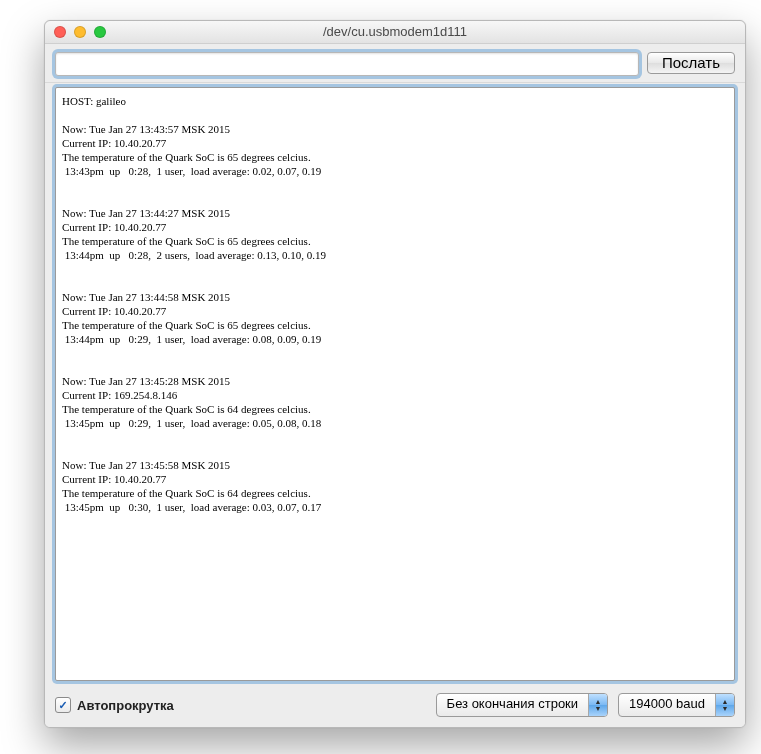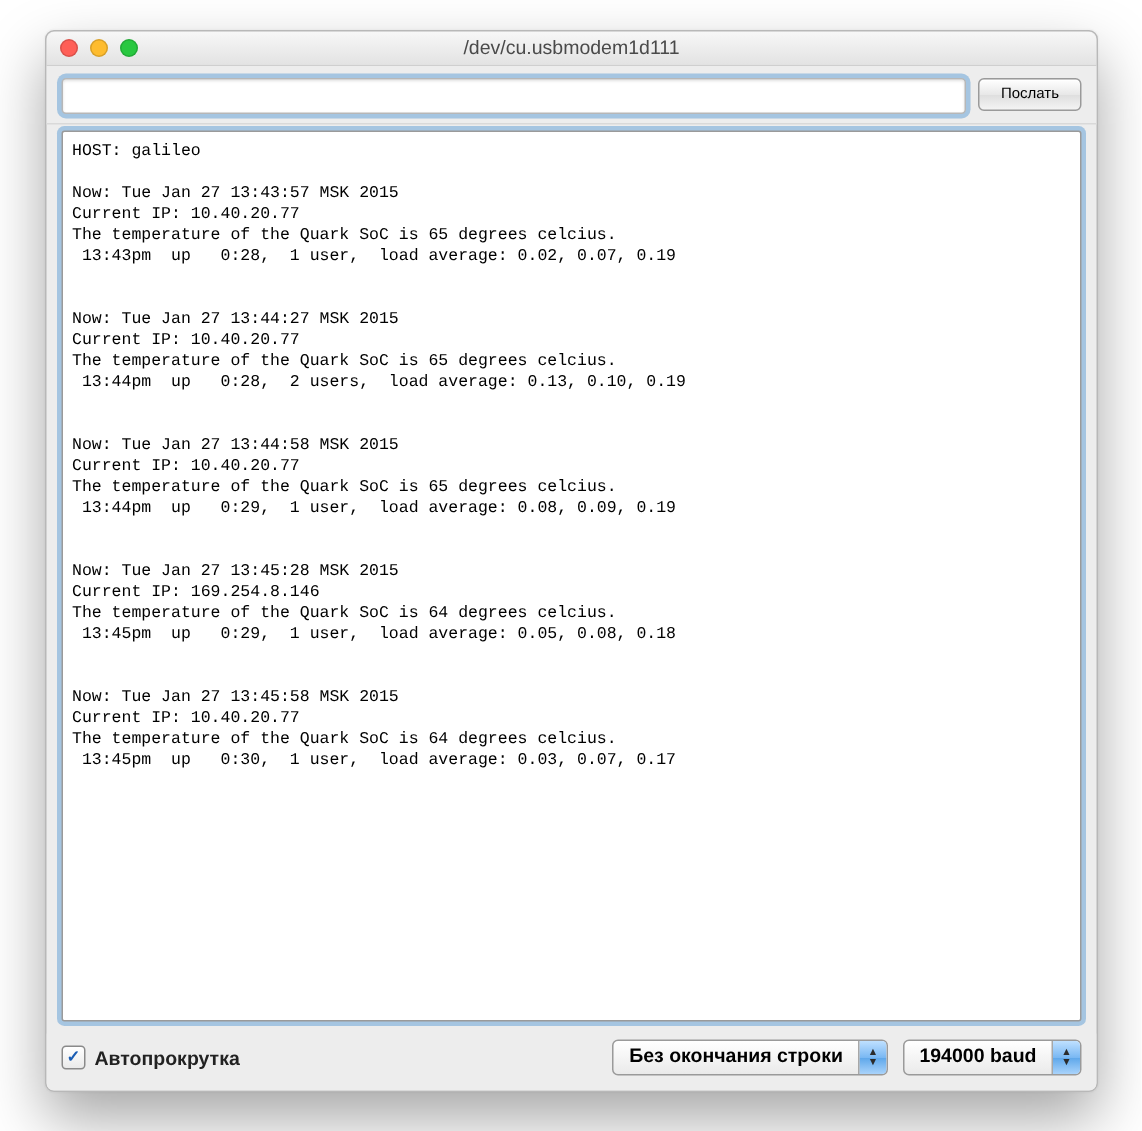--- a/index.html
+++ b/index.html
@@ -1,18 +1,18 @@
 <!DOCTYPE html>
 <html><head>
 <meta charset="utf-8">
 <style>
   html,body{margin:0;padding:0;background:#fff;font-family:"Lucida Grande","Helvetica Neue",Arial,sans-serif;font-size:13px;color:#000;}
   .stage{width:761px;height:754px;position:relative;}
   .window{
-    position:absolute;left:30px;top:20px;width:700px;
+    position:absolute;left:44px;top:20px;width:700px;
     border:1px solid #b8b8b8;border-radius:6px;
     background:#ededed;
     box-shadow:0 18px 40px rgba(0,0,0,0.35),0 0 0 1px rgba(0,0,0,0.02);
     overflow:hidden;
   }
   .titlebar{
     height:22px;
     background:linear-gradient(#f7f7f7,#e3e3e3);
     border-bottom:1px solid #cfcfcf;
     position:relative;
@@ -36,38 +36,38 @@
   }
   .txtin{
     flex:1;height:22px;
     border:1px solid #b7b7b7;border-radius:3px;
     background:#fff;
     box-shadow:inset 0 1px 2px rgba(0,0,0,0.12),0 0 0 3px rgba(94,158,214,0.5);
     padding:0 6px;font-size:12px;outline:none;
   }
   .aqua-btn{
     height:22px;padding:0 14px;
-    font-size:10px;line-height:20px;
+    font-size:15px;line-height:20px;
     border:1px solid #9a9a9a;border-radius:4px;
     background:linear-gradient(#ffffff,#e8e8e8 50%,#dedede 51%,#f4f4f4);
     box-shadow:0 1px 0 rgba(255,255,255,0.8) inset;
     cursor:default;white-space:nowrap;
   }
   .console{
     margin:4px 10px 8px 10px;
     height:580px;
     background:#fff;
     border:1px solid #9a9a9a;border-radius:2px;
     box-shadow:0 0 0 3px rgba(94,158,214,0.5);
     padding:6px 6px;
     overflow:auto;
   }
   .console pre{
     margin:0;
-    font-family:Liberation Mono, monospace;
+    font-family:Liberation Serif, serif;
     font-size:11px;line-height:14px;
     white-space:pre;
     color:#000;
   }
   .bottombar{
     display:flex;align-items:center;
     padding:4px 10px 10px 10px;gap:10px;
     background:#ededed;
   }
   .chk{
@@ -81,21 +81,21 @@
     font-size:11px;color:#1a5db4;line-height:1;
   }
   .spacer{flex:1;}
   .combo{
     display:flex;align-items:stretch;
     border:1px solid #9a9a9a;border-radius:4px;
     background:linear-gradient(#ffffff,#eaeaea);
     height:22px;overflow:hidden;
   }
   .combo .label{
-    padding:0 10px;font-size:13px;line-height:20px;white-space:nowrap;font-weight:bold;
+    padding:0 10px;font-size:13px;line-height:20px;white-space:nowrap;
   }
   .combo .arrows{
     width:18px;border-left:1px solid #a7a7a7;
     background:linear-gradient(#bfe0ff,#7ab8f3 50%,#5ea7ea 51%,#a9d3fb);
     display:flex;flex-direction:column;align-items:center;justify-content:center;
     color:#2b2b2b;font-size:7px;line-height:7px;
   }
 </style>
 </head>
 <body>

